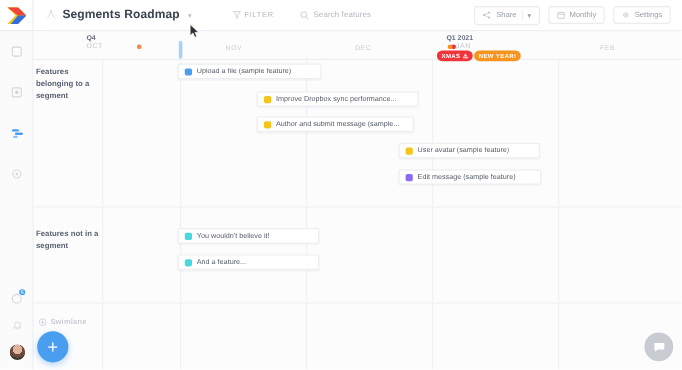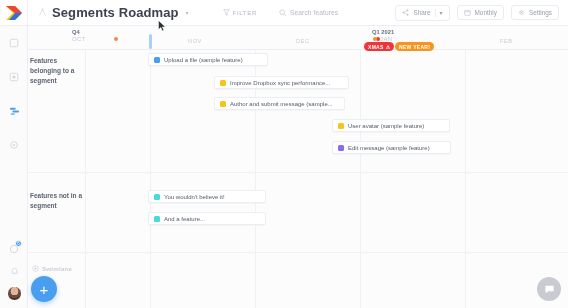--- a/index.html
+++ b/index.html
@@ -16,21 +16,21 @@
     position: absolute; top: 0; left: 0; width: 568px; height: 26px;
     background: #ffffff; border-bottom: 1px solid #eceef1;
     display: flex; align-items: center; z-index: 30;
   }
   .logo-box {
     width: 28px; height: 26px; display: flex; align-items: center; justify-content: center;
     border-right: 1px solid #eceef1;
   }
   .hdr-left { display: flex; align-items: center; gap: 5px; margin-left: 10px; }
   .doc-icon { width: 9px; height: 9px; opacity: .45; }
-  .doc-title { font-size: 13px; font-weight: bold; color: #3b4250; letter-spacing: .1px; }
+  .doc-title { font-size: 10px; font-weight: bold; color: #3b4250; letter-spacing: .1px; }
   .caret-sm { font-size: 6px; color: #b9bec7; margin-left: 2px; }
   .hdr-tool { display: flex; align-items: center; gap: 3px; color: #b4b9c2; }
   .hdr-tool .lbl { font-size: 6.2px; letter-spacing: .6px; }
   .filter-tool { margin-left: 34px; }
   .search-tool { margin-left: 22px; }
   .search-tool .lbl { letter-spacing: .1px; font-size: 6.6px; }
   .hdr-right { margin-left: auto; display: flex; align-items: center; gap: 7px; margin-right: 9px; }
   .pill {
     display: flex; align-items: center; gap: 4px;
     border: 1px solid #eaecef; border-radius: 3px;

